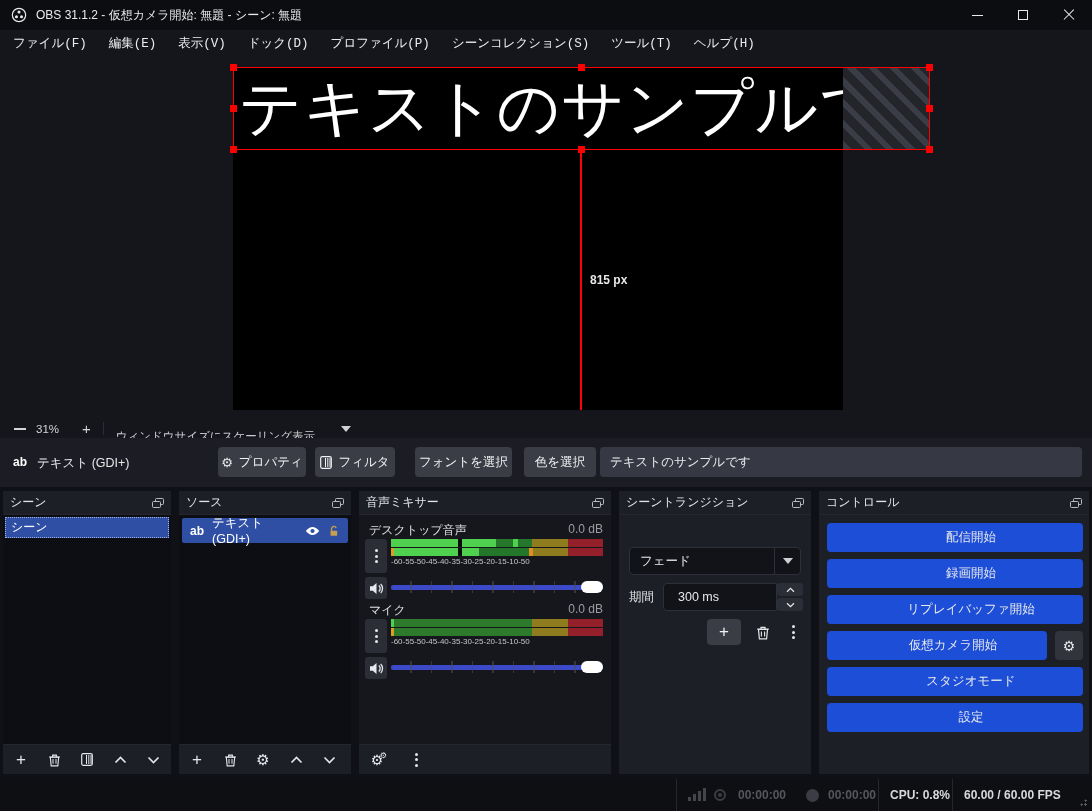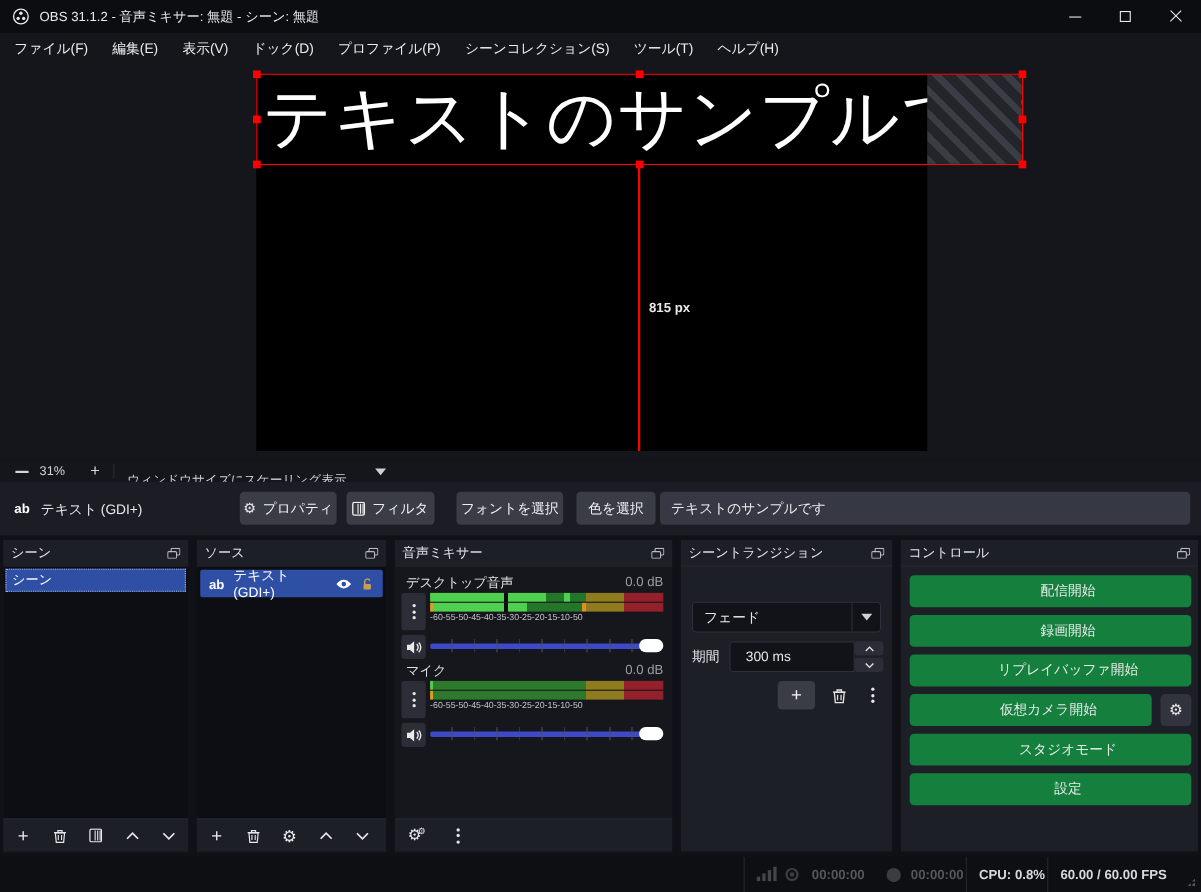--- a/index.html
+++ b/index.html
@@ -16,21 +16,21 @@
   .glyph-min { width:11px; height:1px; background:#e9eaec; }
   .glyph-max { width:10px; height:10px; border:1px solid #e9eaec; }
   .glyph-close { position:relative; width:12px; height:12px; }
   .glyph-close::before,.glyph-close::after { content:""; position:absolute; left:-1px; top:5px;
     width:14px; height:1.4px; background:#e9eaec; }
   .glyph-close::before { transform:rotate(45deg); } .glyph-close::after { transform:rotate(-45deg); }
 
   
   .menubar { position:absolute; top:30px; left:0; right:0; height:28px; background:#15161c;
     display:flex; align-items:center; padding-left:2px; color:#eceded; font-size:12.5px; }
-  .menu-item { padding:0 11px; line-height:28px; }
+  .menu-item { padding:0 11px; line-height:28px;font-family:Liberation Mono, monospace; }
 
   
   .preview { position:absolute; top:58px; left:0; right:0; height:361px; background:#15161c; }
   .canvas { position:absolute; left:233px; top:9px; width:610px; height:343px; background:#000; }
   .sel-box { position:absolute; left:233px; top:9px; width:697px; height:83px;
     border:1px solid #f00; overflow:hidden; }
   .sel-text { position:absolute; left:5px; top:-6px; color:#fff; font-size:62px; line-height:92px;
     white-space:nowrap; letter-spacing:1px; }
   .oob-stripes { position:absolute; right:0; top:0; width:86px; height:100%;
     background:repeating-linear-gradient(45deg,#3a3d45 0 6px,#23252b 6px 15px); }
@@ -115,21 +115,21 @@
     display:flex; align-items:center; padding-left:14px; }
   .spin-arrows { position:absolute; left:158px; top:68px; width:26px; height:28px; display:flex;
     flex-direction:column; gap:2px; }
   .spin-btn { flex:1; background:#2c2e37; border-radius:3px; display:flex; align-items:center; justify-content:center; }
   .tr-actions { position:absolute; left:0; right:10px; top:104px; height:26px; display:flex;
     justify-content:flex-end; align-items:center; gap:14px; }
   .tr-plus { width:34px; height:26px; background:#3a3d46; border-radius:4px; color:#f0f1f3;
     font-size:17px; display:flex; align-items:center; justify-content:center; }
 
   
-  .ctl-btn { position:absolute; left:8px; width:256px; height:29px; background:#15803d; border-radius:4px;
+  .ctl-btn { position:absolute; left:8px; width:256px; height:29px; background:#1d4ed8; border-radius:4px;
     color:#e9eaec; font-size:12.5px; display:flex; align-items:center; justify-content:center;padding-left:32px; }
   .ctl-btn.narrow { width:220px;text-align:center; }
   .ctl-gear { position:absolute; left:236px; width:28px; height:29px; background:#32343d; border-radius:4px;
     display:flex; align-items:center; justify-content:center; }
 
   
   .statusbar { position:absolute; left:0; right:0; bottom:0; height:32px; background:#0e0f13; }
   .sb-sep { position:absolute; top:0; width:1px; height:32px; background:#26272d; }
   .sb-txt { position:absolute; top:9px; font-size:12px; color:#d8d9dc;font-weight:bold; }
   .sb-dim { color:#55565e; }
@@ -150,21 +150,21 @@
 
   <div class="titlebar">
     <span class="obs-logo">
       <svg width="16" height="16" viewBox="0 0 24 24">
           <circle cx="12" cy="12" r="10" fill="none" stroke="#e9eaec" stroke-width="1.8"></circle>
           <circle cx="12" cy="7.6" r="2.3" fill="#e9eaec"></circle>
           <circle cx="8.2" cy="14.6" r="2.3" fill="#e9eaec"></circle>
           <circle cx="15.8" cy="14.6" r="2.3" fill="#e9eaec"></circle>
         </svg>
     </span>
-    <span>OBS 31.1.2 - 音声ミキサー: 無題 - シーン: 無題</span>
+    <span>OBS 31.1.2 - 仮想カメラ開始: 無題 - シーン: 無題</span>
     <div class="win-btns">
       <div class="win-btn">
           <span class="glyph-min"></span>
         </div>
       <div class="win-btn">
           <span class="glyph-max"></span>
         </div>
       <div class="win-btn">
           <span class="glyph-close"></span>
         </div>

